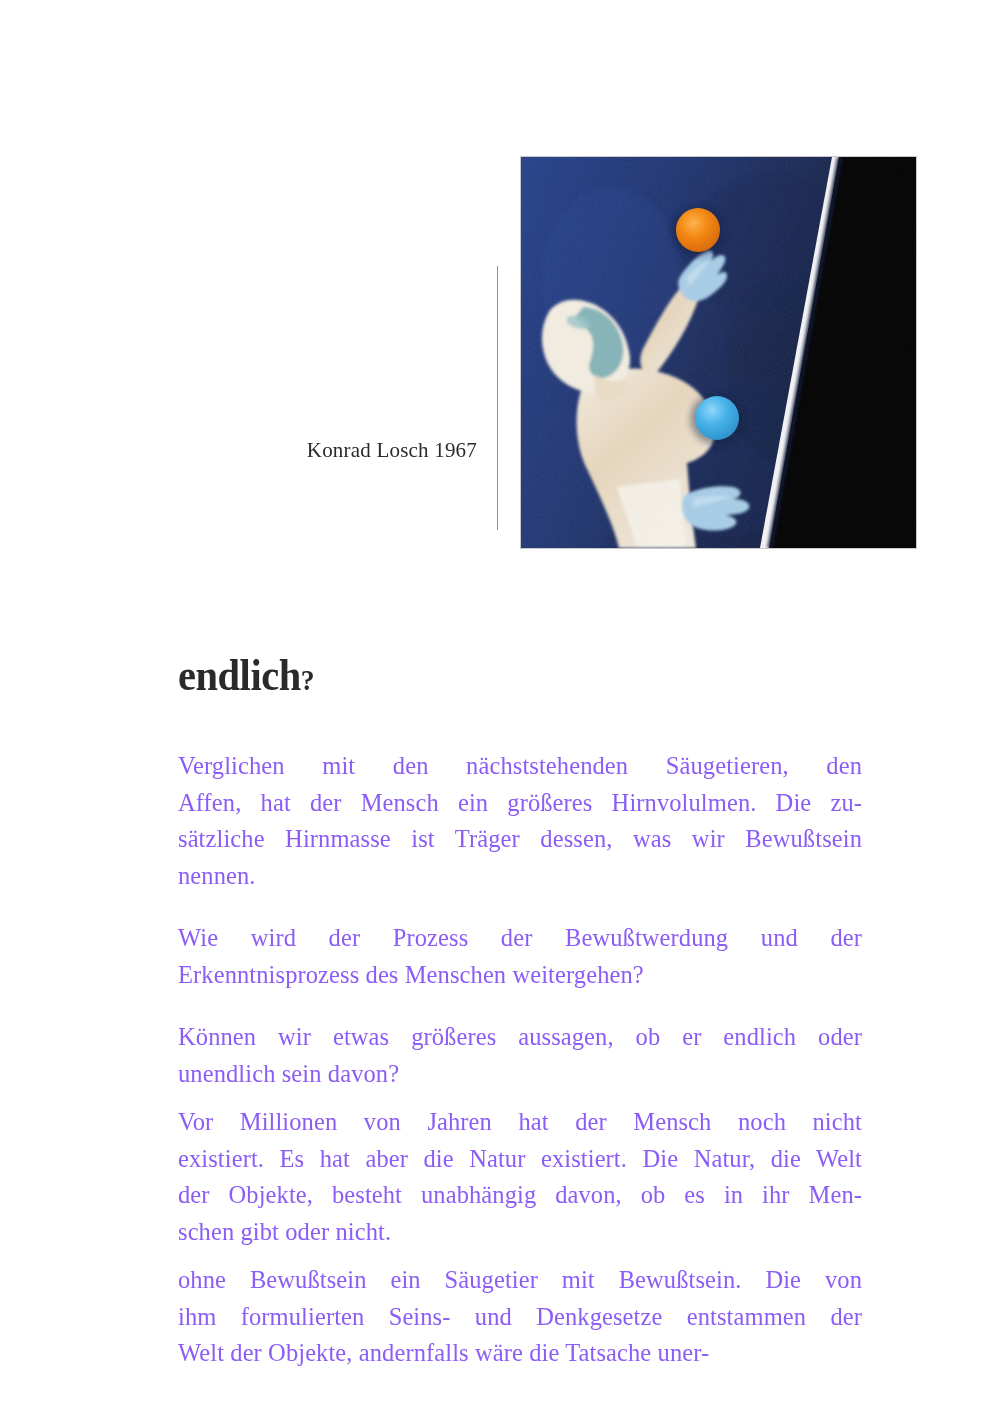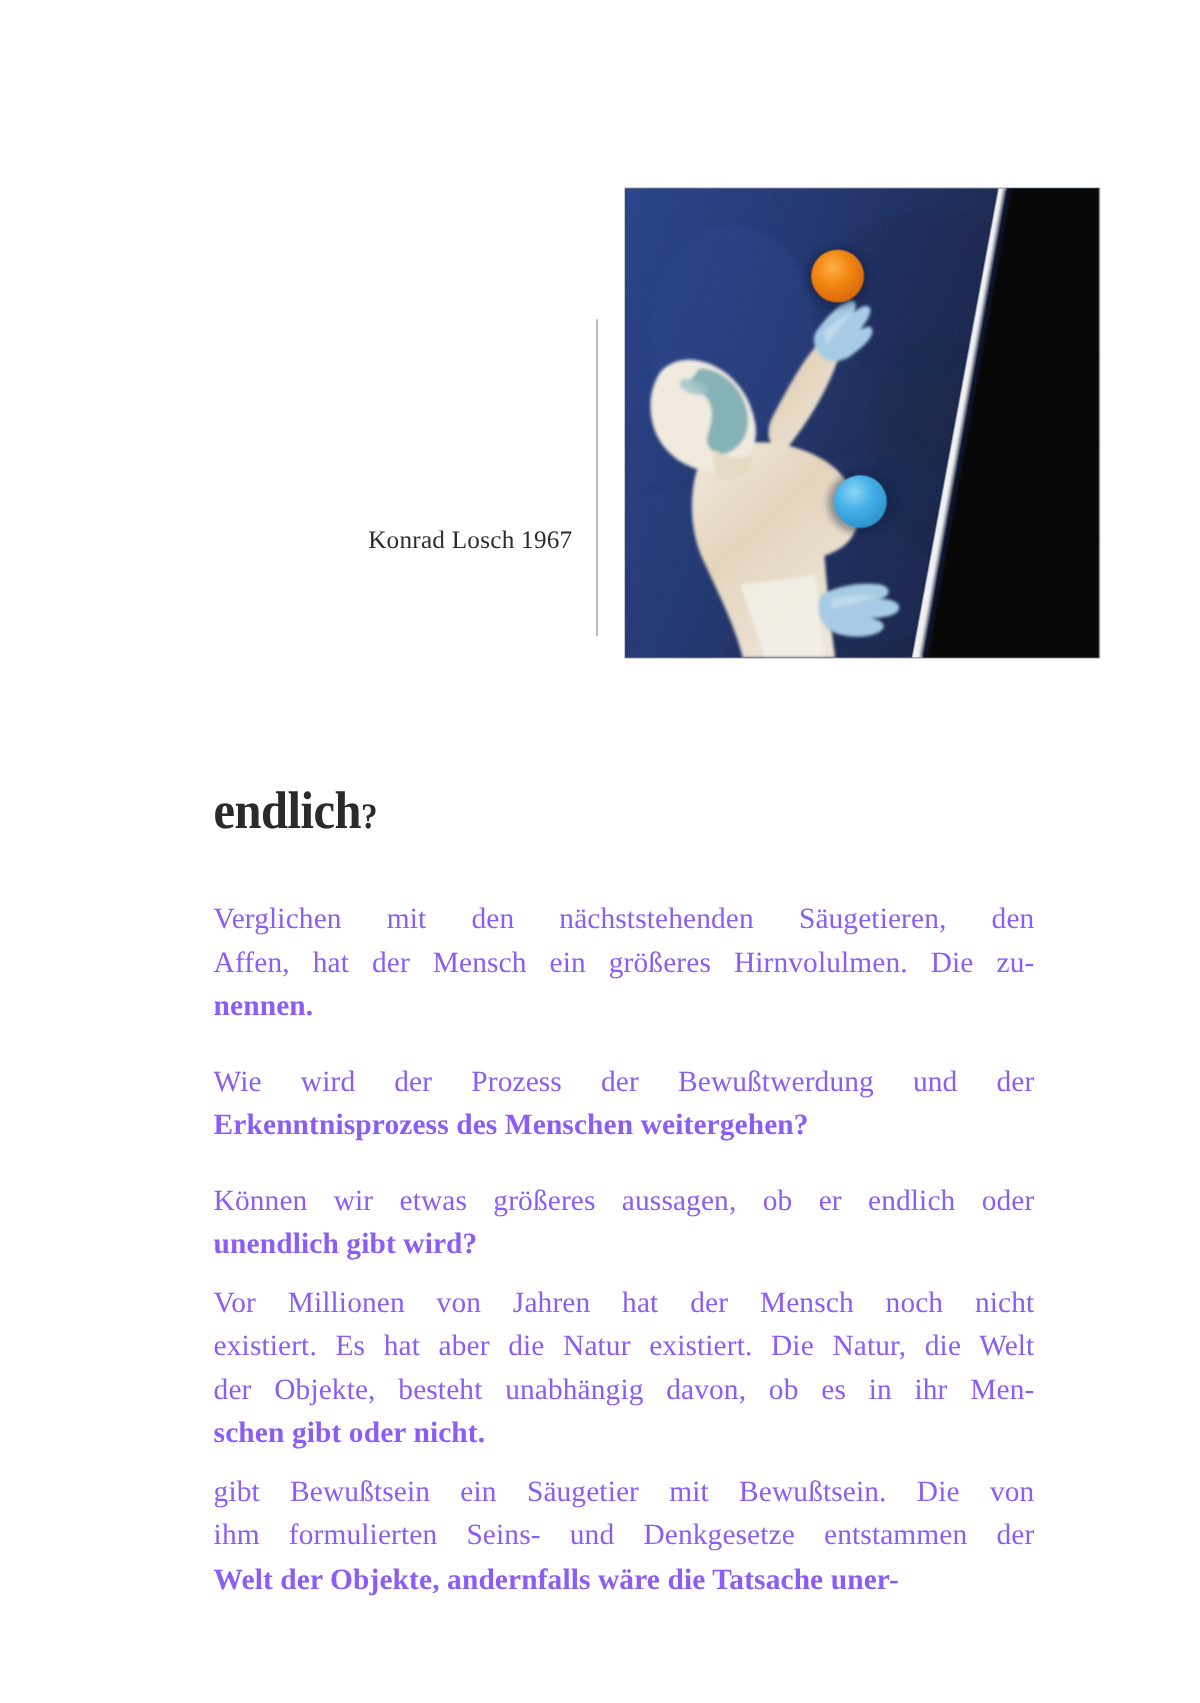--- a/index.html
+++ b/index.html
@@ -123,21 +123,20 @@
   }
   
   .para .line {
     display: block;
     text-align: justify;
     text-align-last: justify;
     white-space: nowrap;
   }
   .para .line.last {
     text-align-last: left;
-    font-weight: bold;
   }
 </style>
 </head>
 <body>
 
 <div class="page">
 
   <div class="figure-block">
 
     <div class="artwork">
@@ -268,41 +267,42 @@
     <div class="artwork-caption">Konrad Losch 1967</div>
   </div>
 
   <h1 class="heading"><span>endlich</span><span class="qmark">?</span></h1>
 
   <div class="body-col">
 
     <p class="para">
       <span class="line">Verglichen mit den nächststehenden Säugetieren, den</span>
       <span class="line">Affen, hat der Mensch ein größeres Hirnvolulmen. Die zu-</span>
+      <span class="line">sätzliche Hirnmasse ist Träger dessen, was wir Bewußtsein</span>
       <span class="line last">nennen.</span>
     </p>
 
     <p class="para">
       <span class="line">Wie wird der Prozess der Bewußtwerdung und der</span>
       <span class="line last">Erkenntnisprozess des Menschen weitergehen?</span>
     </p>
 
     <p class="para tight">
       <span class="line">Können wir etwas größeres aussagen, ob er endlich oder</span>
-      <span class="line last">unendlich gibt wird?</span>
+      <span class="line last">unendlich sein davon?</span>
     </p>
 
     <p class="para tight">
       <span class="line">Vor Millionen von Jahren hat der Mensch noch nicht</span>
       <span class="line">existiert. Es hat aber die Natur existiert. Die Natur, die Welt</span>
       <span class="line">der Objekte, besteht unabhängig davon, ob es in ihr Men-</span>
       <span class="line last">schen gibt oder nicht.</span>
     </p>
 
     <p class="para tight">
-      <span class="line">gibt Bewußtsein ein Säugetier mit Bewußtsein. Die von</span>
+      <span class="line">ohne Bewußtsein ein Säugetier mit Bewußtsein. Die von</span>
       <span class="line">ihm formulierten Seins- und Denkgesetze entstammen der</span>
       <span class="line last">Welt der Objekte, andernfalls wäre die Tatsache uner-</span>
     </p>
 
   </div>
 
 </div>
 
 </body></html>

